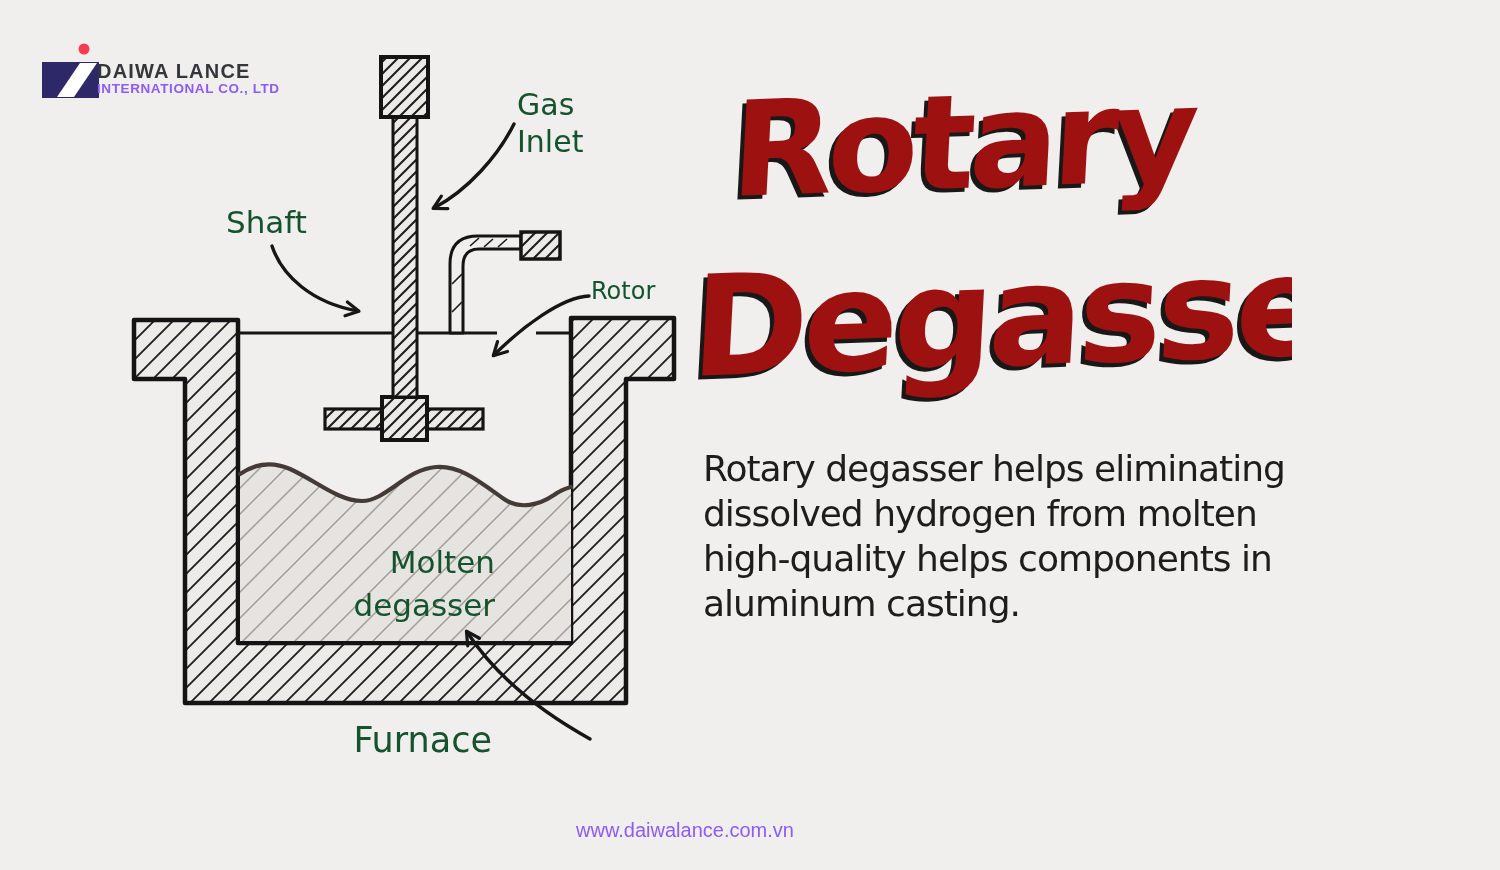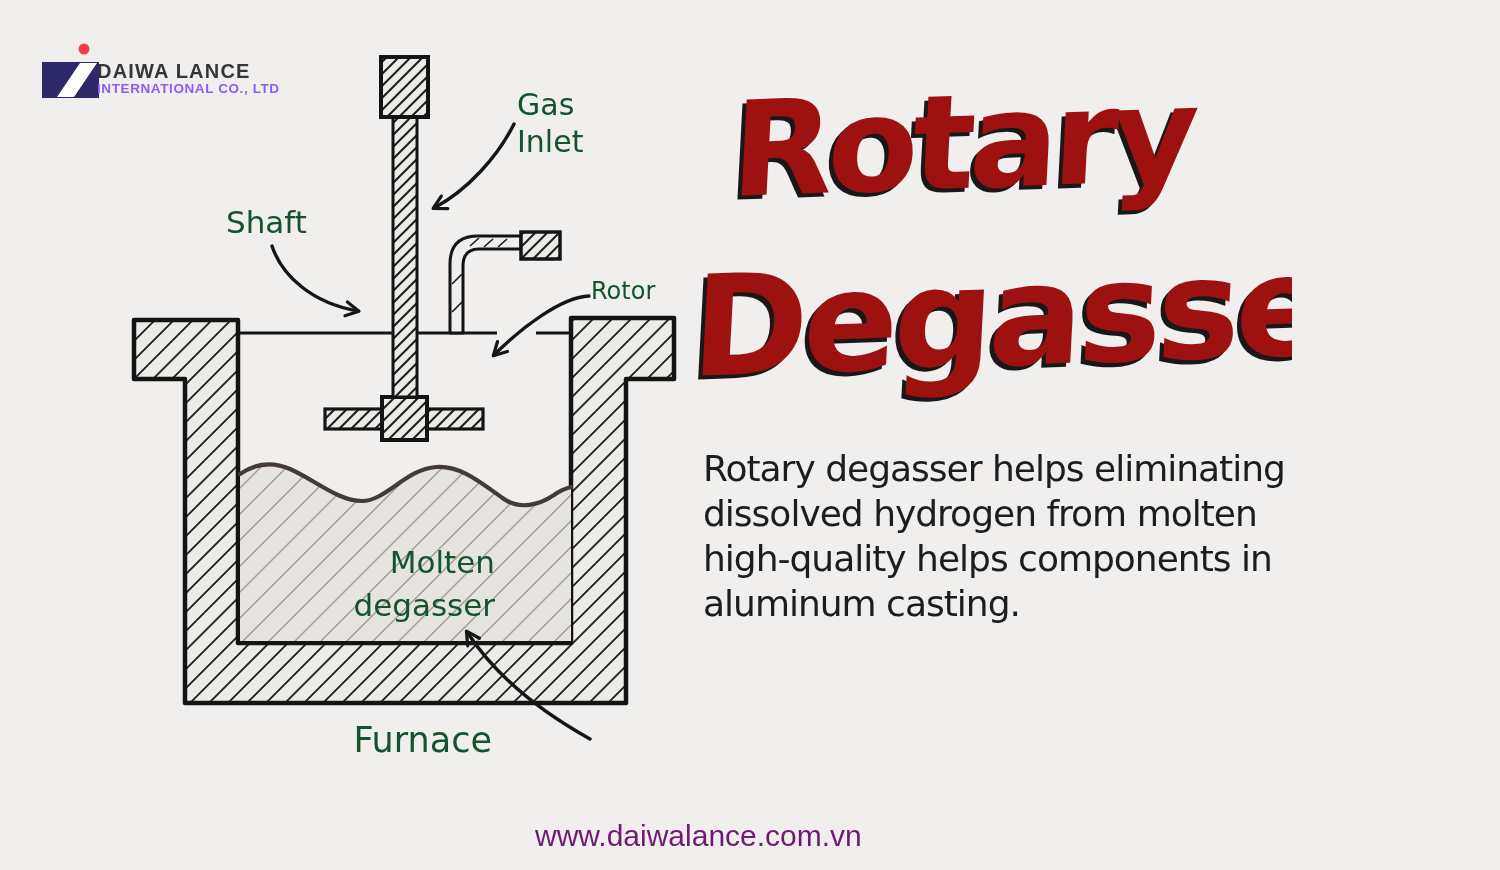--- a/index.html
+++ b/index.html
@@ -28,22 +28,22 @@
     text-shadow:-4px 4px 0 #181818;transform:skewX(-5deg) rotate(-2deg);transform-origin:0 50%;}
   .title-1{left:732px;top:84px;font-size:132px;letter-spacing:-6px;}
   .title-2{left:692px;top:258px;font-size:140px;letter-spacing:-5px;}
 
   
   .paragraph{position:absolute;left:703px;top:446px;color:#1d1d1d;font-size:36px;
     line-height:45px;letter-spacing:-1px;}
   .paragraph div{white-space:nowrap;}
 
   
-  .footer-url{position:absolute;left:535px;top:819px;width:300px;text-align:right;
-    font-family:"Liberation Sans",sans-serif;font-size:30px;color:#701a75;}
+  .footer-url{position:absolute;left:535px;top:819px;width:300px;text-align:center;
+    font-family:"Liberation Sans",sans-serif;font-size:20px;color:#8b5cf6;}
 </style>
 </head>
 <body>
 
 <div id="canvas">
 
   <div class="logo">
     <svg class="logo-mark" width="70" height="66">
       <circle cx="49" cy="13" r="5.5" fill="#f43b50"></circle>
       <rect x="7" y="26" width="57" height="36" fill="#2d2968"></rect>

